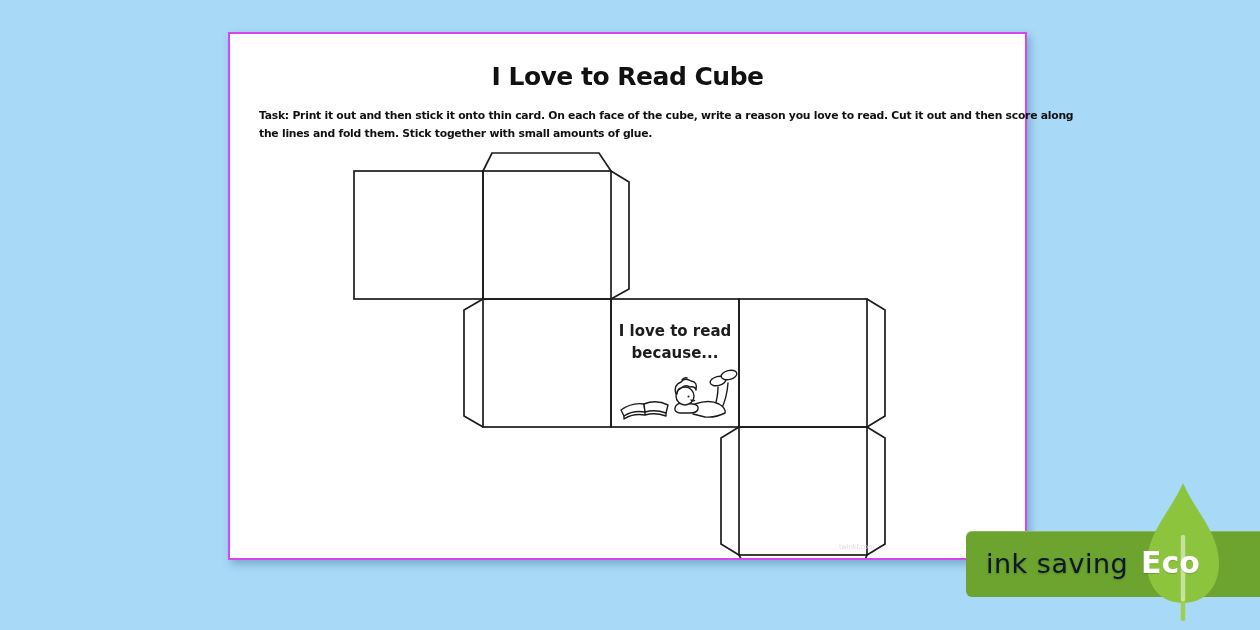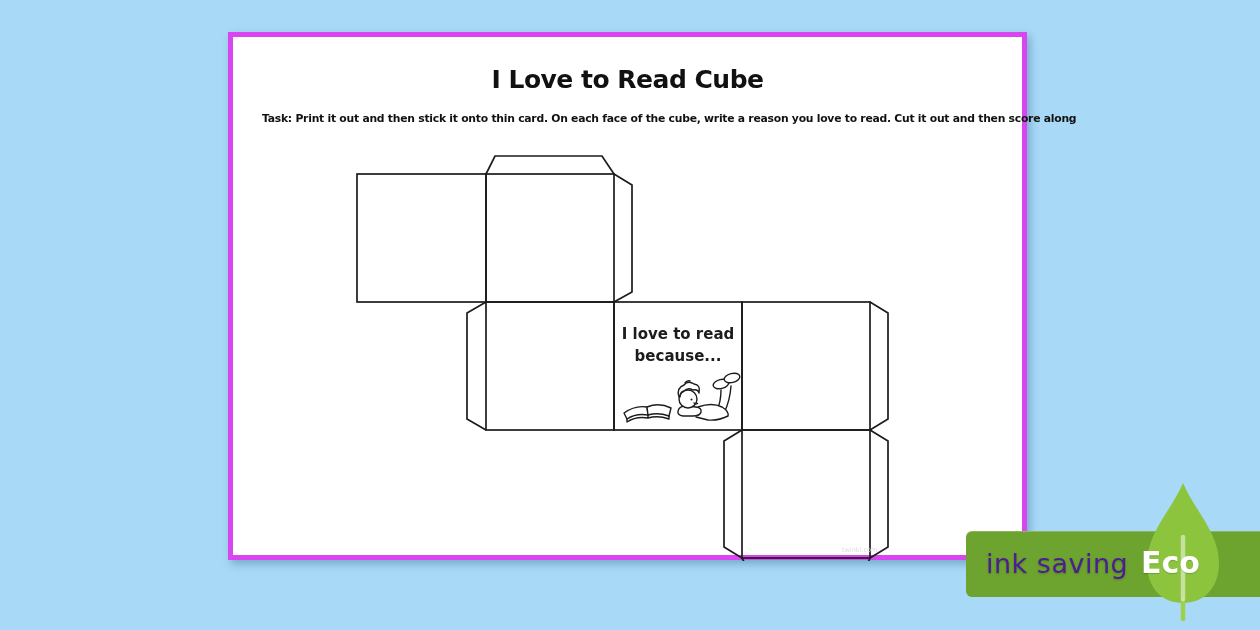--- a/index.html
+++ b/index.html
@@ -8,21 +8,21 @@
     background:#a8d9f6;
     position:relative;
     overflow:hidden;
     font-family:"DejaVu Sans", sans-serif;
   }
   .sheet{
     position:absolute;
     left:228px;top:32px;
     width:799px;height:528px;
     background:#ffffff;
-    border:5px solid #d946ef;
+    border:2px solid #d946ef;
     box-sizing:border-box;
     box-shadow:3px 4px 8px rgba(30,80,130,.35);
   }
   .page-title{
     position:absolute;
     top:28px;left:0;width:100%;
     text-align:center;
     font-size:25px;
     font-weight:bold;
     letter-spacing:-0.5px;
@@ -50,21 +50,21 @@
     width:294px;height:66px;
     background:#6da32f;
     border-radius:6px 0 0 6px;
     box-shadow:inset 0 1px 0 rgba(255,255,255,.22);
   }
   .ink-saving{
     position:absolute;
     left:20px;top:0;
     line-height:66px;
     font-size:27px;
-    color:#4c1d95;
+    color:#0f172a;
     letter-spacing:0.5px;
     text-shadow:0 1px 2px rgba(50,95,15,.45);
   }
   .leaf{
     position:absolute;
     left:1141px;top:481px;
     width:84px;height:140px;
   }
   .eco{
     position:absolute;
@@ -80,20 +80,21 @@
 </style>
 </head>
 <body>
 
 <div class="sheet">
 
   <h1 class="page-title">I Love to Read Cube</h1>
 
   <div class="task">
     <div>Task: Print it out and then stick it onto thin card. On each face of the cube, write a reason you love to read. Cut it out and then score along</div>
+    <div>the lines and fold them. Stick together with small amounts of glue.</div>
   </div>
 
   <svg class="net" viewBox="0 0 795 524" xmlns="http://www.w3.org/2000/svg">
     <g stroke="#1c1c1c" stroke-width="1.7" fill="none" stroke-linejoin="miter">
 
       <rect x="124" y="137" width="129" height="128"></rect>
       <rect x="253" y="137" width="128" height="128"></rect>
 
       <path d="M253,137 L262,119 L369,119 L381,137"></path>
 

